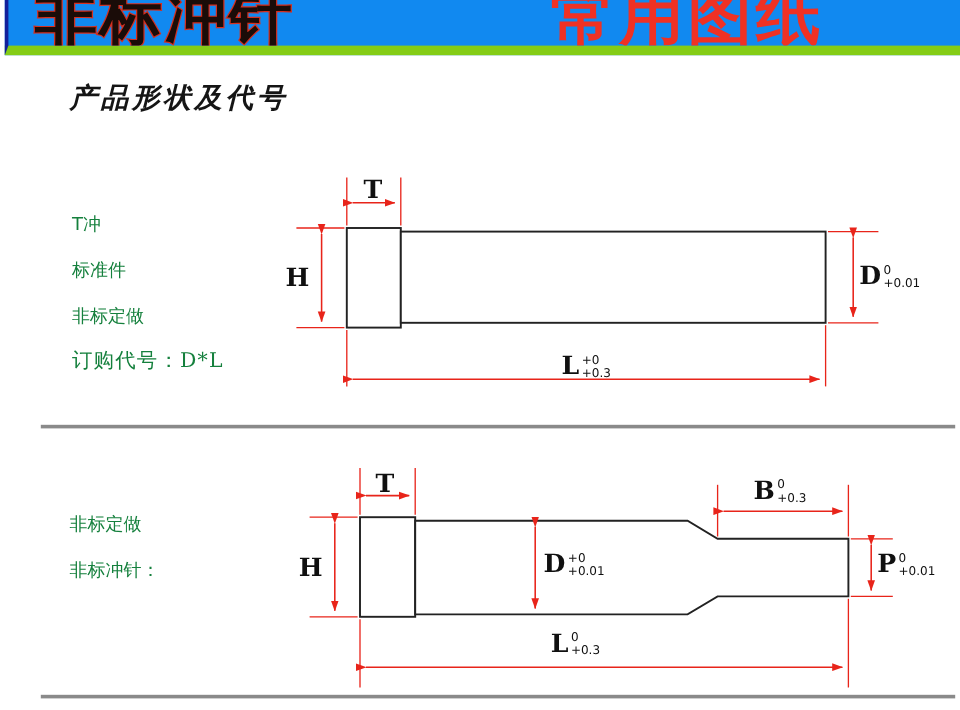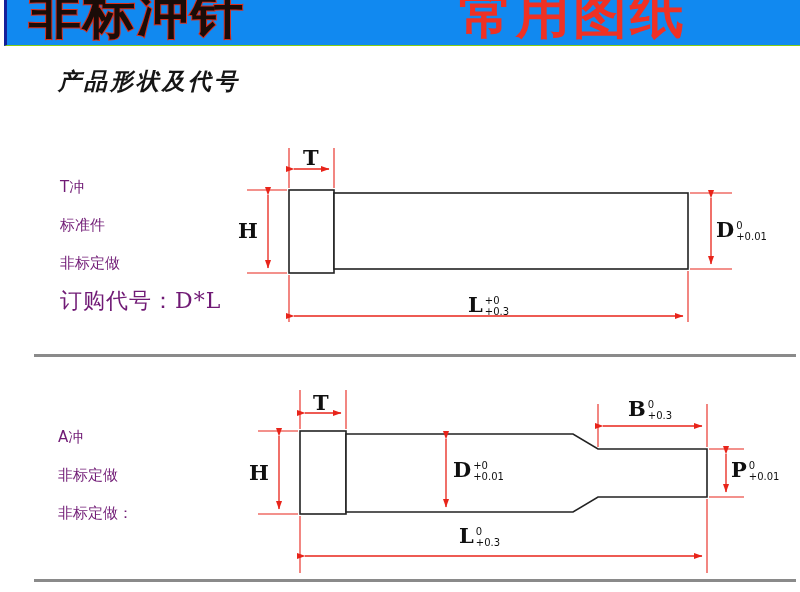--- a/index.html
+++ b/index.html
@@ -23,21 +23,21 @@
 
   
   .banner {
     position: absolute;
     left: 4px;
     top: 0px;
     width: 796px;
     height: 46px;
     background: #1189f0;
     border-left: 3px solid #13209a;
-    border-bottom: 1px solid #84cc16;
+    border-bottom: 8px solid #84cc16;
     box-sizing: border-box;
     overflow: hidden;
   }
   .banner-title-left {
     position: absolute;
     left: 22px;
     top: -20px;
     font-family: "DejaVu Sans", sans-serif;
     font-size: 52px;
     font-weight: bold;
@@ -82,30 +82,30 @@
     background: #8a8a8a;
   }
   .divider.d1 { top: 354px; }
   .divider.d2 { top: 579px; }
 
   
   .label-block {
     position: absolute;
     font-family: "DejaVu Sans", sans-serif;
     font-size: 15px;
-    color: #701a75;
+    color: #15803d;
     line-height: 38px;
     white-space: nowrap;
   }
   .label-block.b1 { left: 60px; top: 168px; }
   .label-block.b2 { left: 58px; top: 418px; }
   .label-line { display: block; }
   .label-line.serif-code {
     font-family: "DejaVu Serif", serif;
-    font-size: 22px;
+    font-size: 17px;
     letter-spacing: 1px;
   }
 
   
   .draw {
     position: absolute;
     left: 0;
     top: 0;
     width: 800px;
     height: 592px;
@@ -168,23 +168,22 @@
   <div class="divider d2"></div>
 
   <div class="label-block b1">
     <span class="label-line">T冲</span>
     <span class="label-line">标准件</span>
     <span class="label-line">非标定做</span>
     <span class="label-line serif-code">订购代号：D*L</span>
   </div>
 
   <div class="label-block b2">
-    <span class="label-line">A冲</span>
     <span class="label-line">非标定做</span>
-    <span class="label-line">非标定做：</span>
+    <span class="label-line">非标冲针：</span>
   </div>
 
   <svg class="draw" viewBox="0 0 800 592">
     <defs>
       <marker id="arrR" markerWidth="9" markerHeight="7" refX="8.5" refY="3.5" orient="auto" markerUnits="userSpaceOnUse">
         <polygon points="0,0.3 9,3.5 0,6.7" class="arrow-fill"></polygon>
       </marker>
       <marker id="arrL" markerWidth="9" markerHeight="7" refX="8.5" refY="3.5" orient="auto" markerUnits="userSpaceOnUse">
         <polygon points="0,0.3 9,3.5 0,6.7" class="arrow-fill"></polygon>
       </marker>

